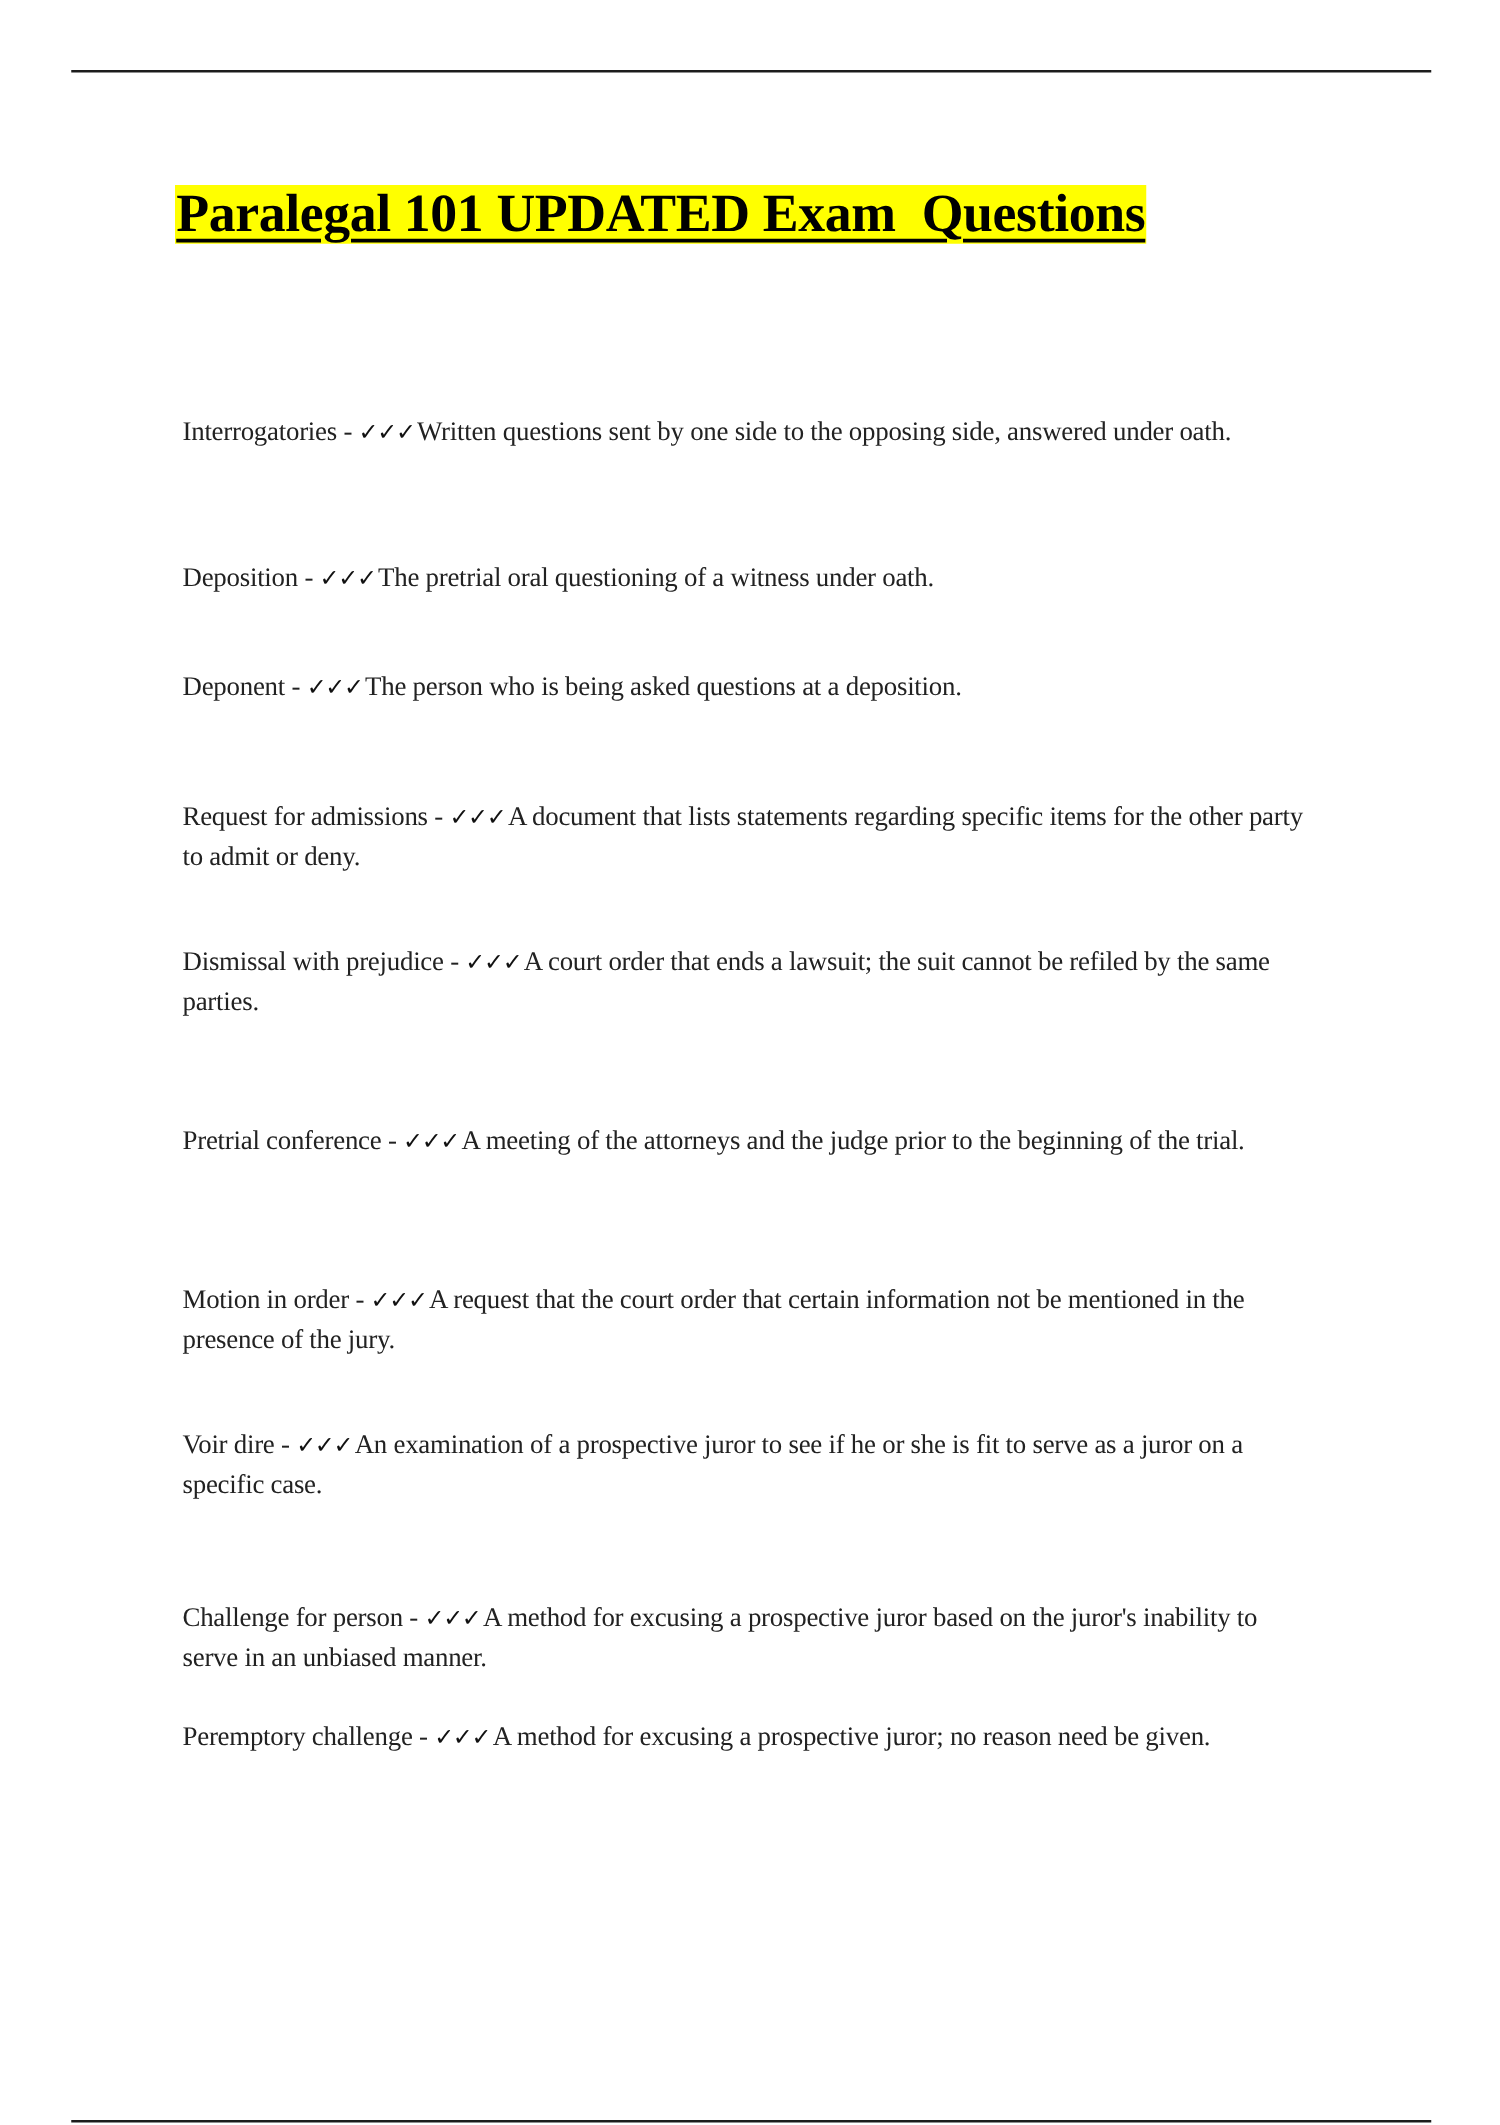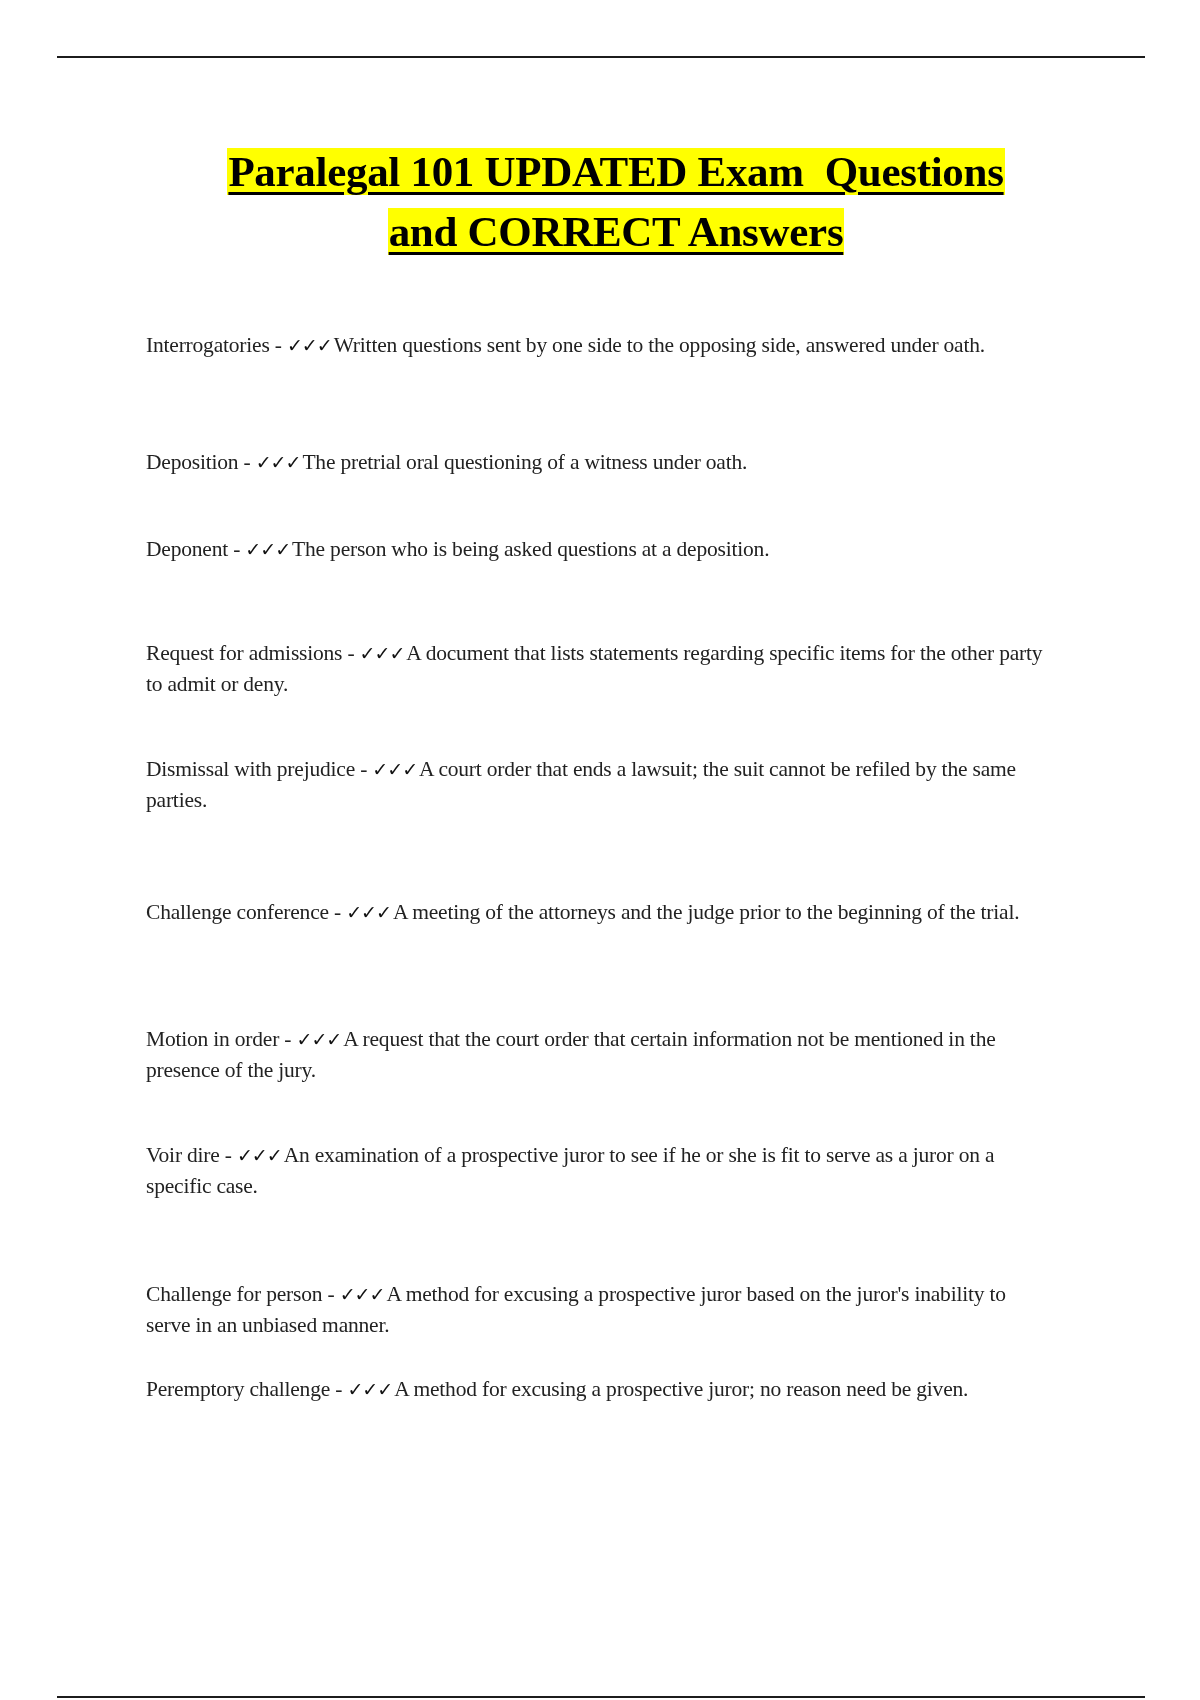--- a/index.html
+++ b/index.html
@@ -21,23 +21,22 @@
       width: 1088px;
       height: 2px;
       background: #1c1c1c;
     }
     .rule.top { top: 56px; }
     .rule.bottom { top: 1696px; }
 
     .title-wrap {
       position: absolute;
       top: 142px;
-      left: 156px;
+      left: 140px;
       width: 920px;
-      text-align: center;
     }
     .title {
       font-family: "Liberation Serif", "DejaVu Serif", serif;
       font-weight: bold;
       font-size: 43px;
       line-height: 60px;
       color: #000;
       margin: 0;
       letter-spacing: -0.3px;
     }
@@ -78,42 +77,41 @@
     }
   </style>
 </head>
 <body>
 
 <div class="rule top"></div>
 
 <div class="title-wrap">
   <h1 class="title">
     <span>Paralegal 101 UPDATED Exam  Questions</span><br>
-    <span>and CORRECT Answers</span>
   </h1>
 </div>
 
 <div class="items">
   <p class="item" style="top:0px">
     <span>Interrogatories</span><span> - </span><span class="check">✓✓✓</span><span>Written questions sent by one side to the opposing side, answered under oath.</span>
   </p>
   <p class="item" style="top:117px">
     <span>Deposition</span><span> - </span><span class="check">✓✓✓</span><span>The pretrial oral questioning of a witness under oath.</span>
   </p>
   <p class="item" style="top:204px">
     <span>Deponent</span><span> - </span><span class="check">✓✓✓</span><span>The person who is being asked questions at a deposition.</span>
   </p>
   <p class="item" style="top:308px">
     <span>Request for admissions</span><span> - </span><span class="check">✓✓✓</span><span>A document that lists statements regarding specific items for the other party to admit or deny.</span>
   </p>
   <p class="item" style="top:424px">
     <span>Dismissal with prejudice</span><span> - </span><span class="check">✓✓✓</span><span>A court order that ends a lawsuit; the suit cannot be refiled by the same parties.</span>
   </p>
   <p class="item" style="top:567px">
-    <span>Challenge conference</span><span> - </span><span class="check">✓✓✓</span><span>A meeting of the attorneys and the judge prior to the beginning of the trial.</span>
+    <span>Pretrial conference</span><span> - </span><span class="check">✓✓✓</span><span>A meeting of the attorneys and the judge prior to the beginning of the trial.</span>
   </p>
   <p class="item" style="top:694px">
     <span>Motion in order</span><span> - </span><span class="check">✓✓✓</span><span>A request that the court order that certain information not be mentioned in the presence of the jury.</span>
   </p>
   <p class="item" style="top:810px">
     <span>Voir dire</span><span> - </span><span class="check">✓✓✓</span><span>An examination of a prospective juror to see if he or she is fit to serve as a juror on a specific case.</span>
   </p>
   <p class="item" style="top:949px">
     <span>Challenge for person</span><span> - </span><span class="check">✓✓✓</span><span>A method for excusing a prospective juror based on the juror's inability to serve in an unbiased manner.</span>
   </p>

